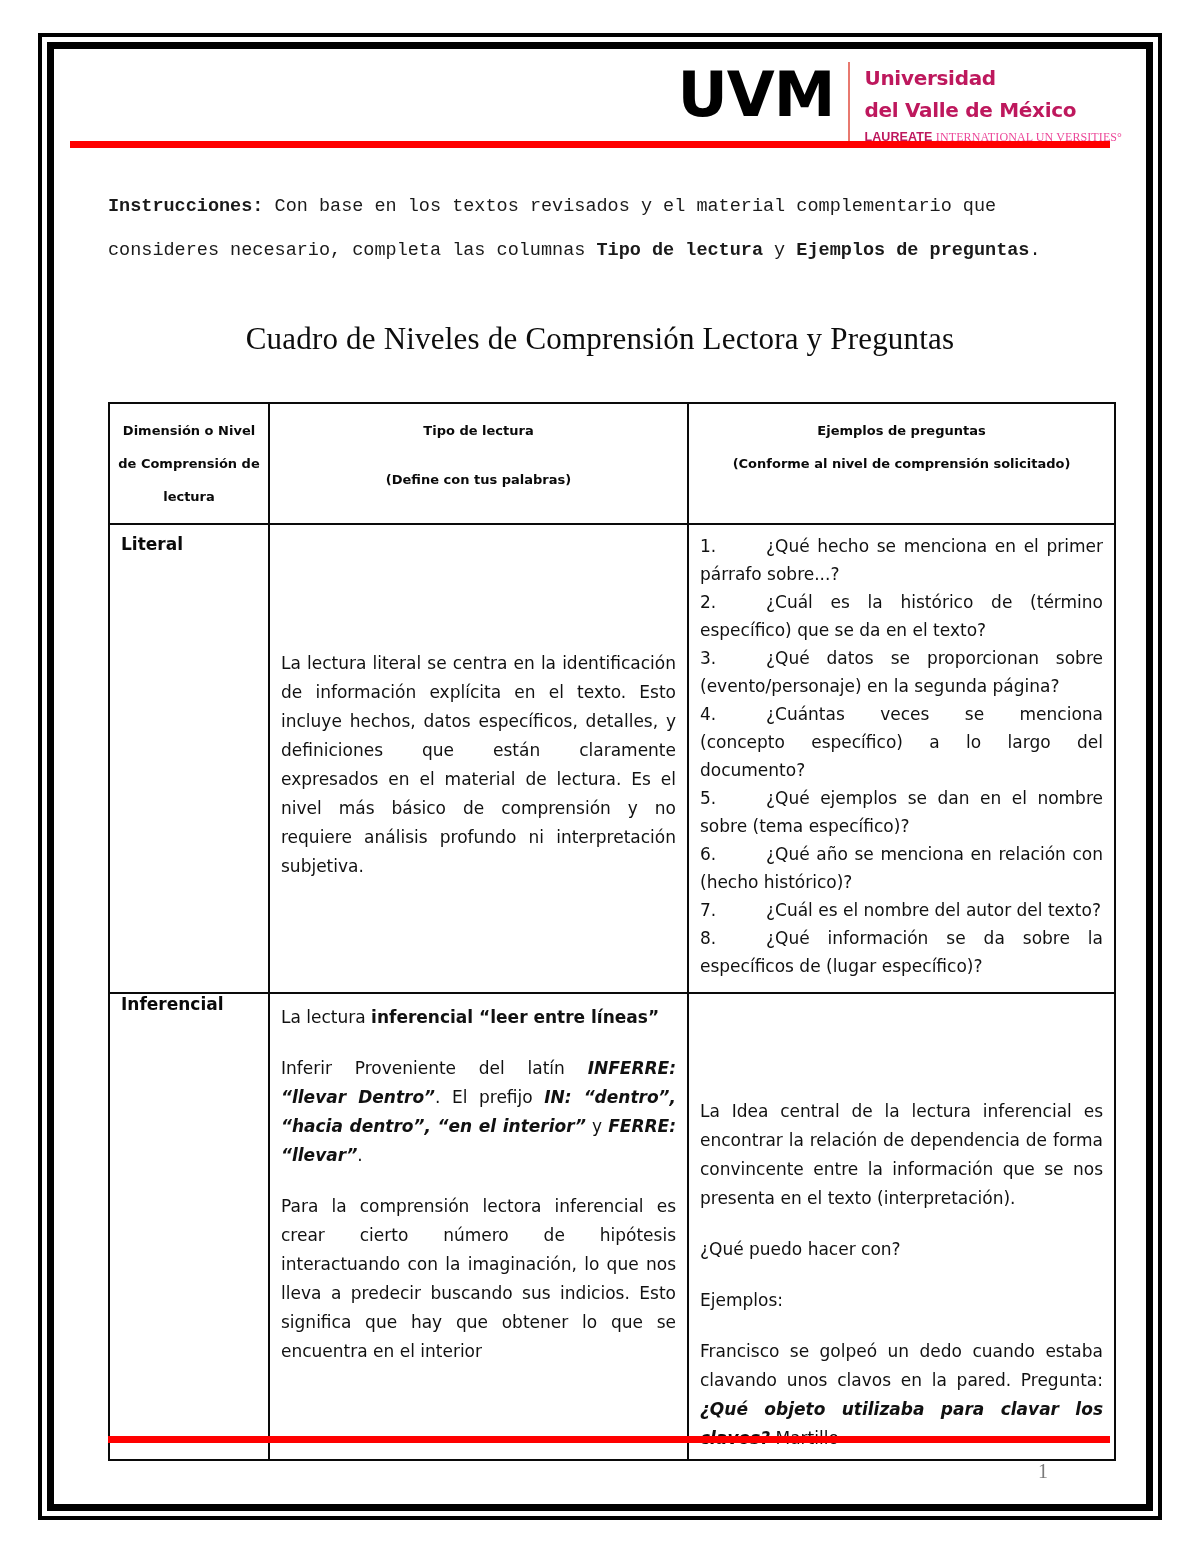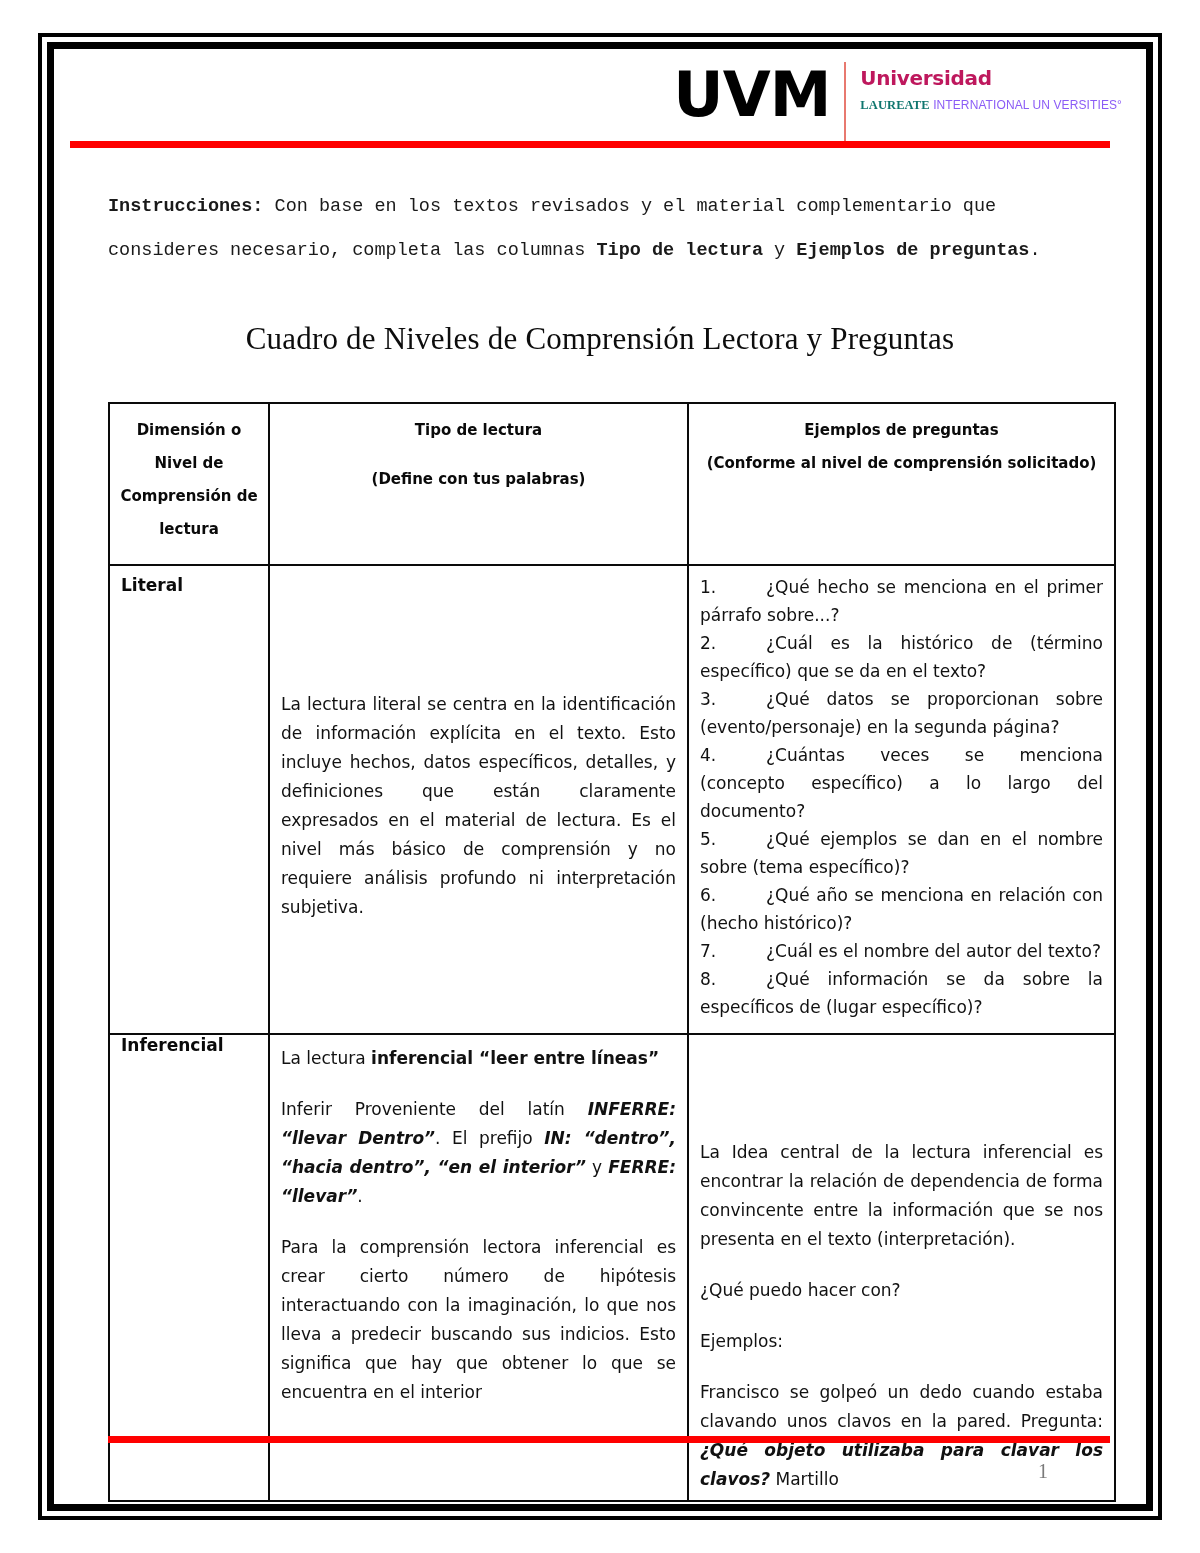--- a/index.html
+++ b/index.html
@@ -88,30 +88,30 @@
     white-space: nowrap;
   }
   .logo-laureate {
     margin-top: 4px;
     white-space: nowrap;
     font-size: 12px;
     line-height: 14px;
     letter-spacing: 0.1px;
   }
   .laureate-bold {
-    font-family: Liberation Serif, serif;
-    font-weight: 700;
-    color: #0f766e;
+    font-family: Liberation Sans, sans-serif;
+    font-weight: 700;
+    color: #be185d;
     font-size: 12.5px;
     margin-top: 24px;
   }
   .laureate-light {
-    font-family: Liberation Sans, sans-serif;
+    font-family: Liberation Serif, serif;
     font-weight: 400;
-    color: #8b5cf6;
+    color: #ec4899;
     font-size: 12px;
   }
 
   .red-rule-top {
     position: absolute;
     left: 0px;
     top: 81px;
     width: 1040px;
     height: 7px;
     background: #ff0000;
@@ -155,24 +155,24 @@
   }
   .col-1 { width: 160px; }
   .col-2 { width: 419px; }
   .col-3 { width: 427px; }
 
   
   .th {
     text-align: center;
     font-family: "DejaVu Sans", sans-serif;
     font-weight: 700;
-    font-size: 15px;
+    font-size: 13px;
     line-height: 33px;
     color: #0a0a0a;
-    padding: 10px 6px 18px 6px;
+    padding: 10px 6px 10px 6px;
   }
   .th .sub {
     font-weight: 700;
     display: block;
     margin-top: 16px;
   }
   .th-c3 .sub2 {
     font-weight: 700;
     display: block;
     margin-top: 0px;
@@ -246,20 +246,21 @@
 <div class="page-border-inner"></div>
 
 <div class="content">
 
   <div class="header">
     <div class="logo-wrap">
       <div class="logo-uvm">UVM</div>
       <div class="logo-divider"></div>
       <div class="logo-right">
         <div class="logo-line1">Universidad</div>
+        <div class="logo-line2">del Valle de México</div>
         <div class="logo-laureate">
           <span class="laureate-bold">LAUREATE</span>
           <span class="laureate-light">INTERNATIONAL UN VERSITIES°</span>
         </div>
       </div>
     </div>
     <div class="red-rule-top"></div>
   </div>
 
   <div class="instructions">

